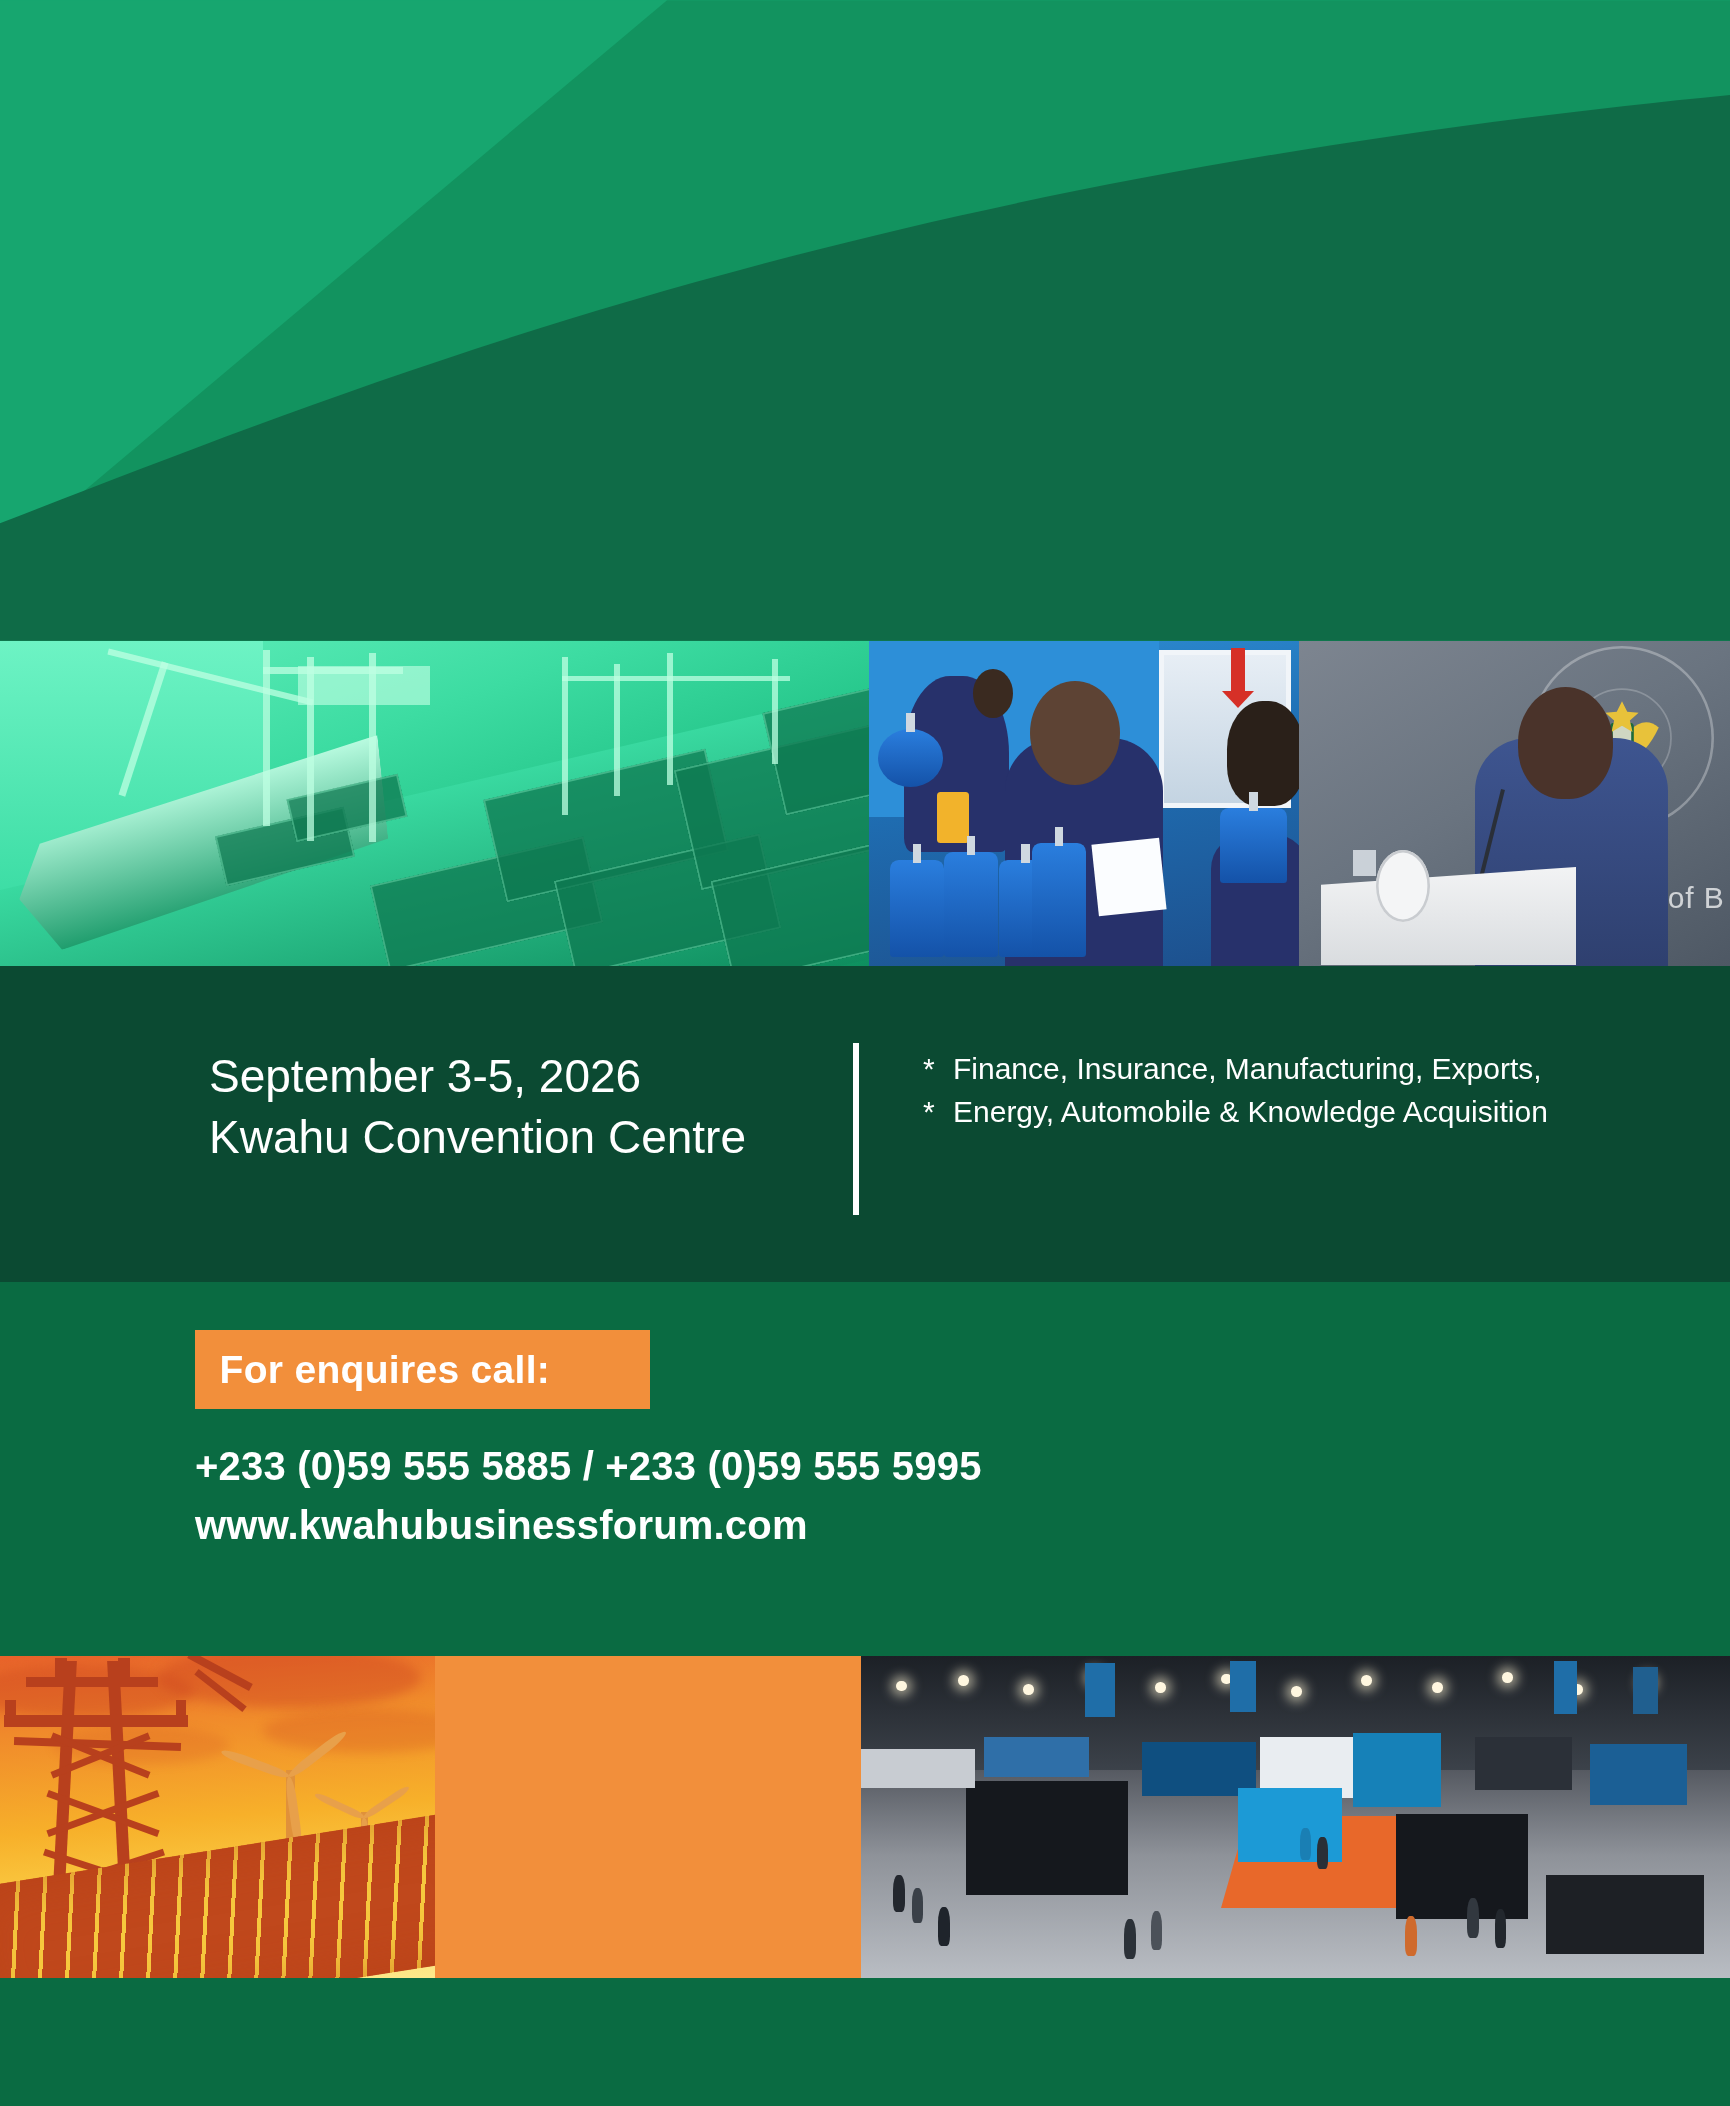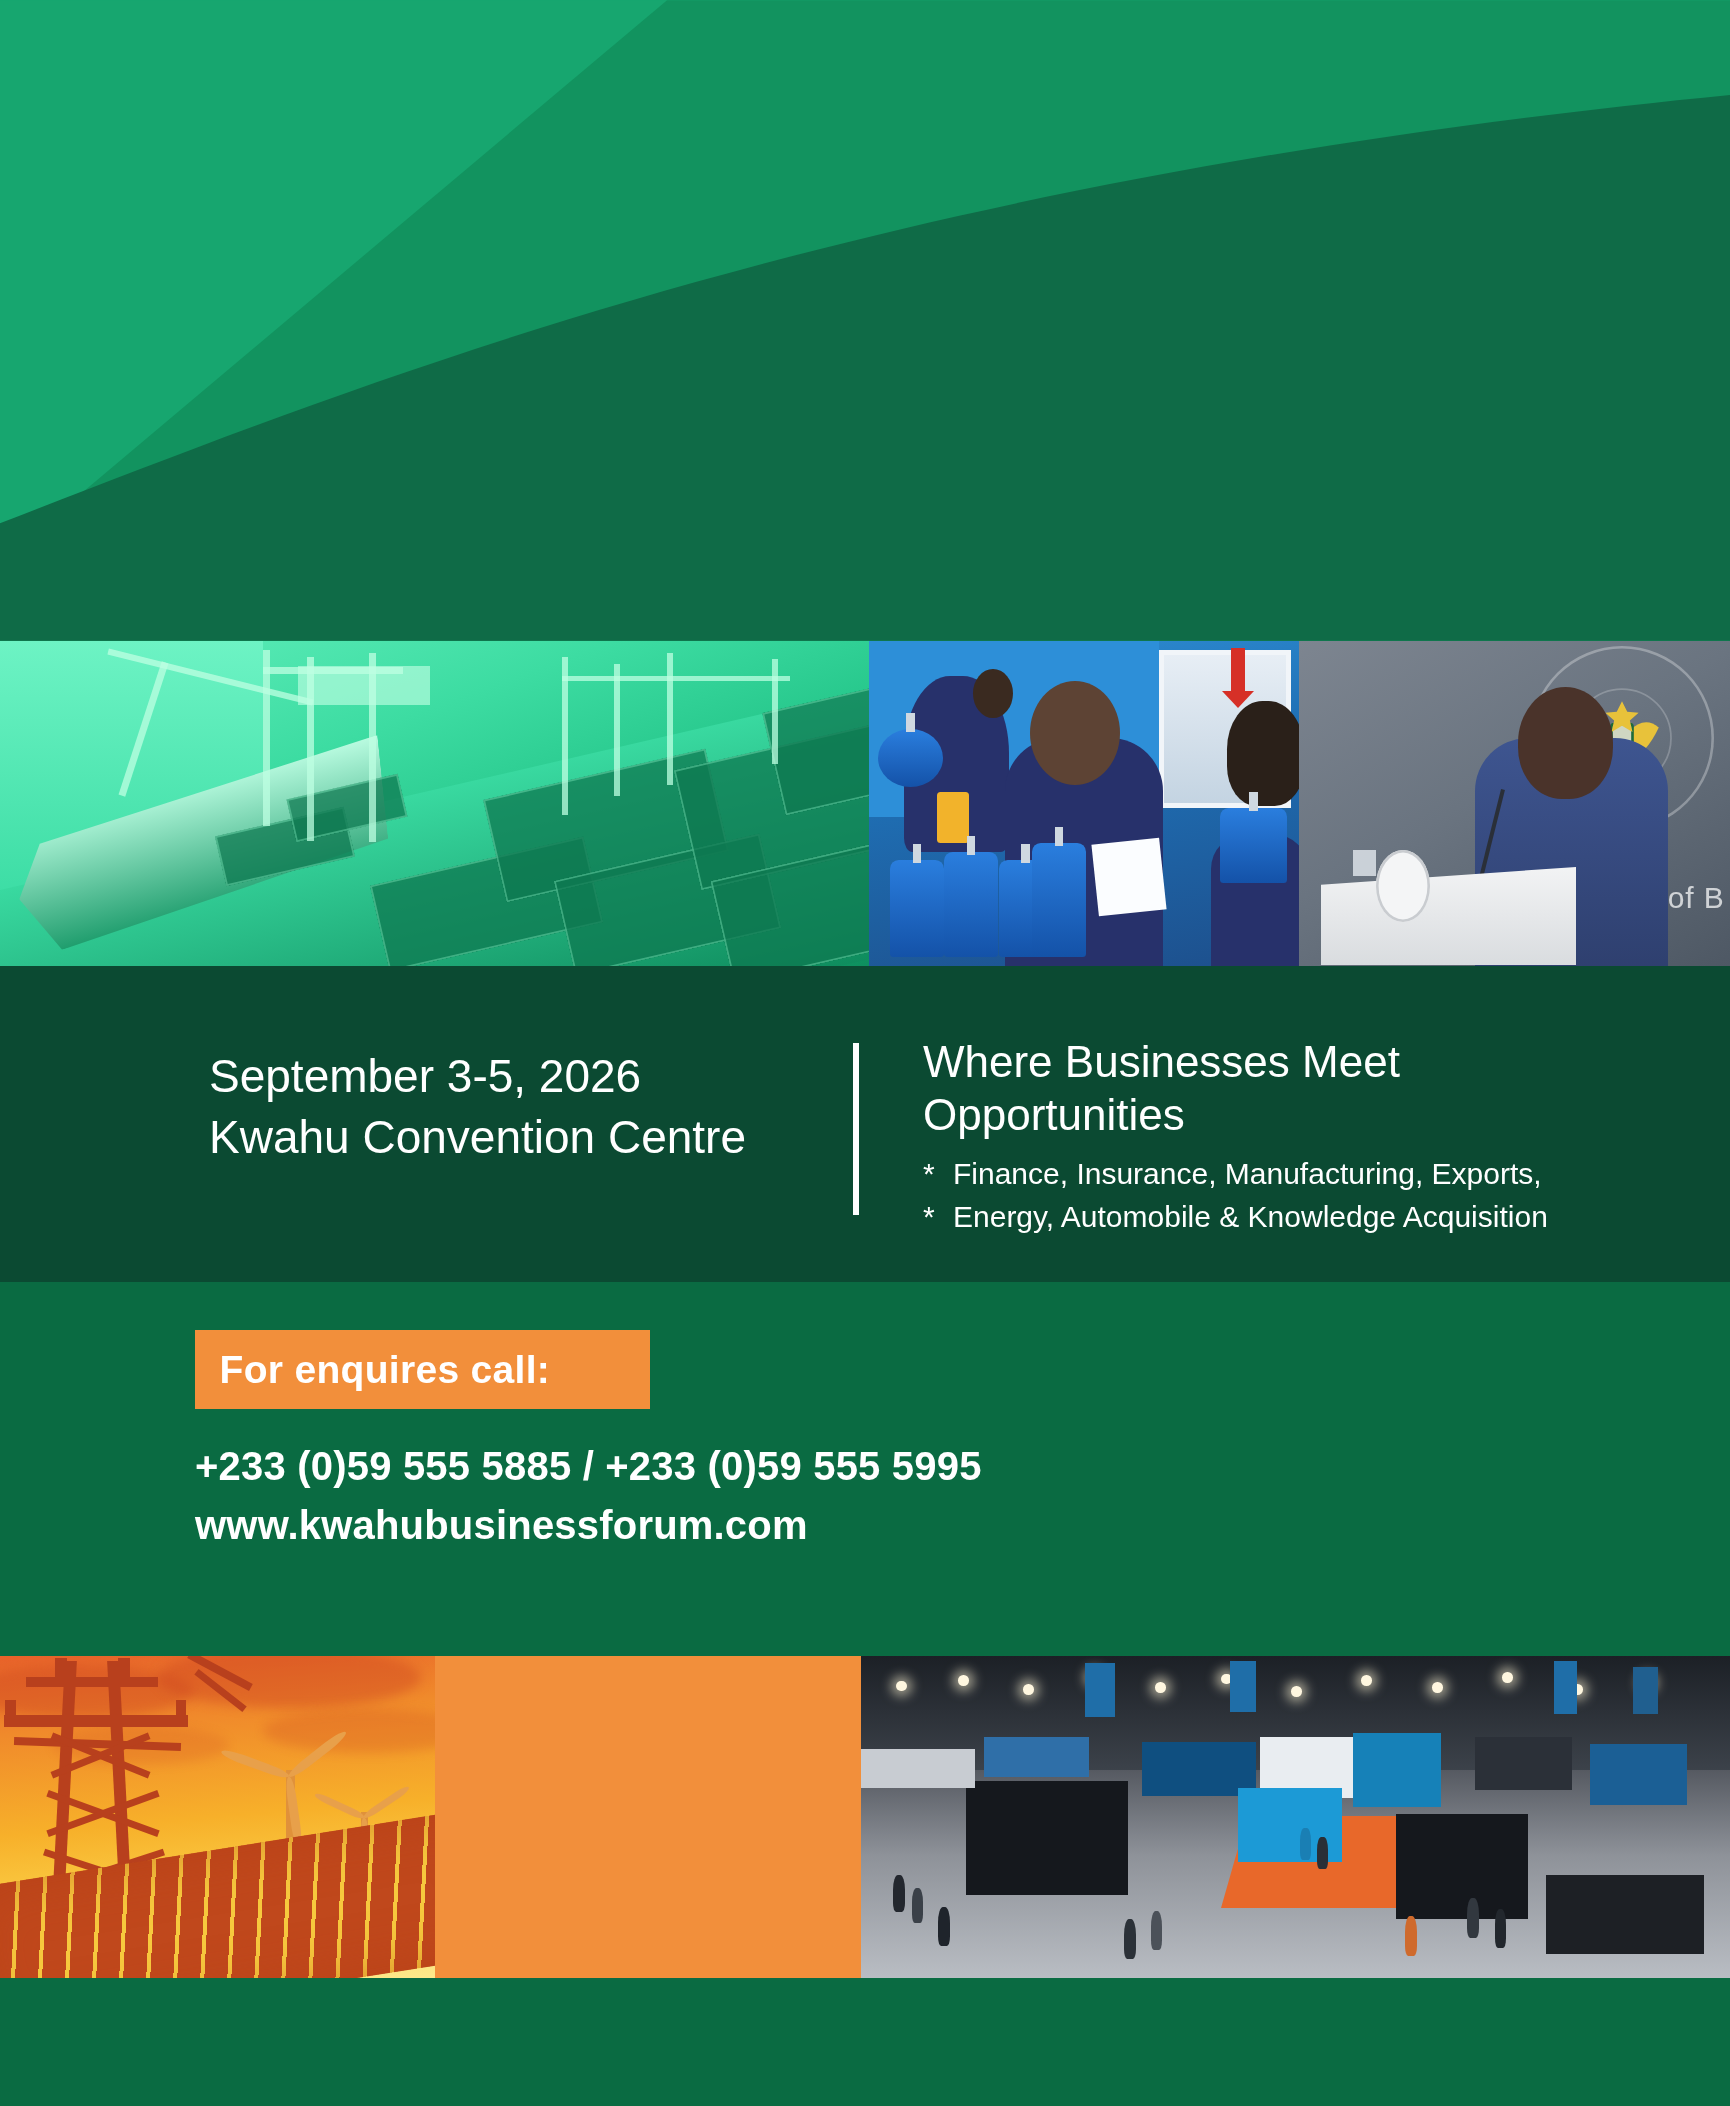--- a/index.html
+++ b/index.html
@@ -255,24 +255,20 @@
 <div class="infoband"></div>
 
 <div class="date-block">
   <span>September 3-5, 2026</span>
   <span>Kwahu Convention Centre</span>
 </div>
 
 <div class="divider"></div>
 
 <div class="tag-block">
-  <div class="tag-title">
-    <span>Where Businesses Meet</span>
-    <span>Opportunities</span>
-  </div>
   <ul class="tag-list">
     <li><span class="star">*</span><span>Finance, Insurance, Manufacturing, Exports,</span></li>
     <li><span class="star">*</span><span>Energy, Automobile &amp; Knowledge Acquisition</span></li>
   </ul>
 </div>
 
 <div class="contact"></div>
 
 <div class="badge">For enquires call:</div>
 

